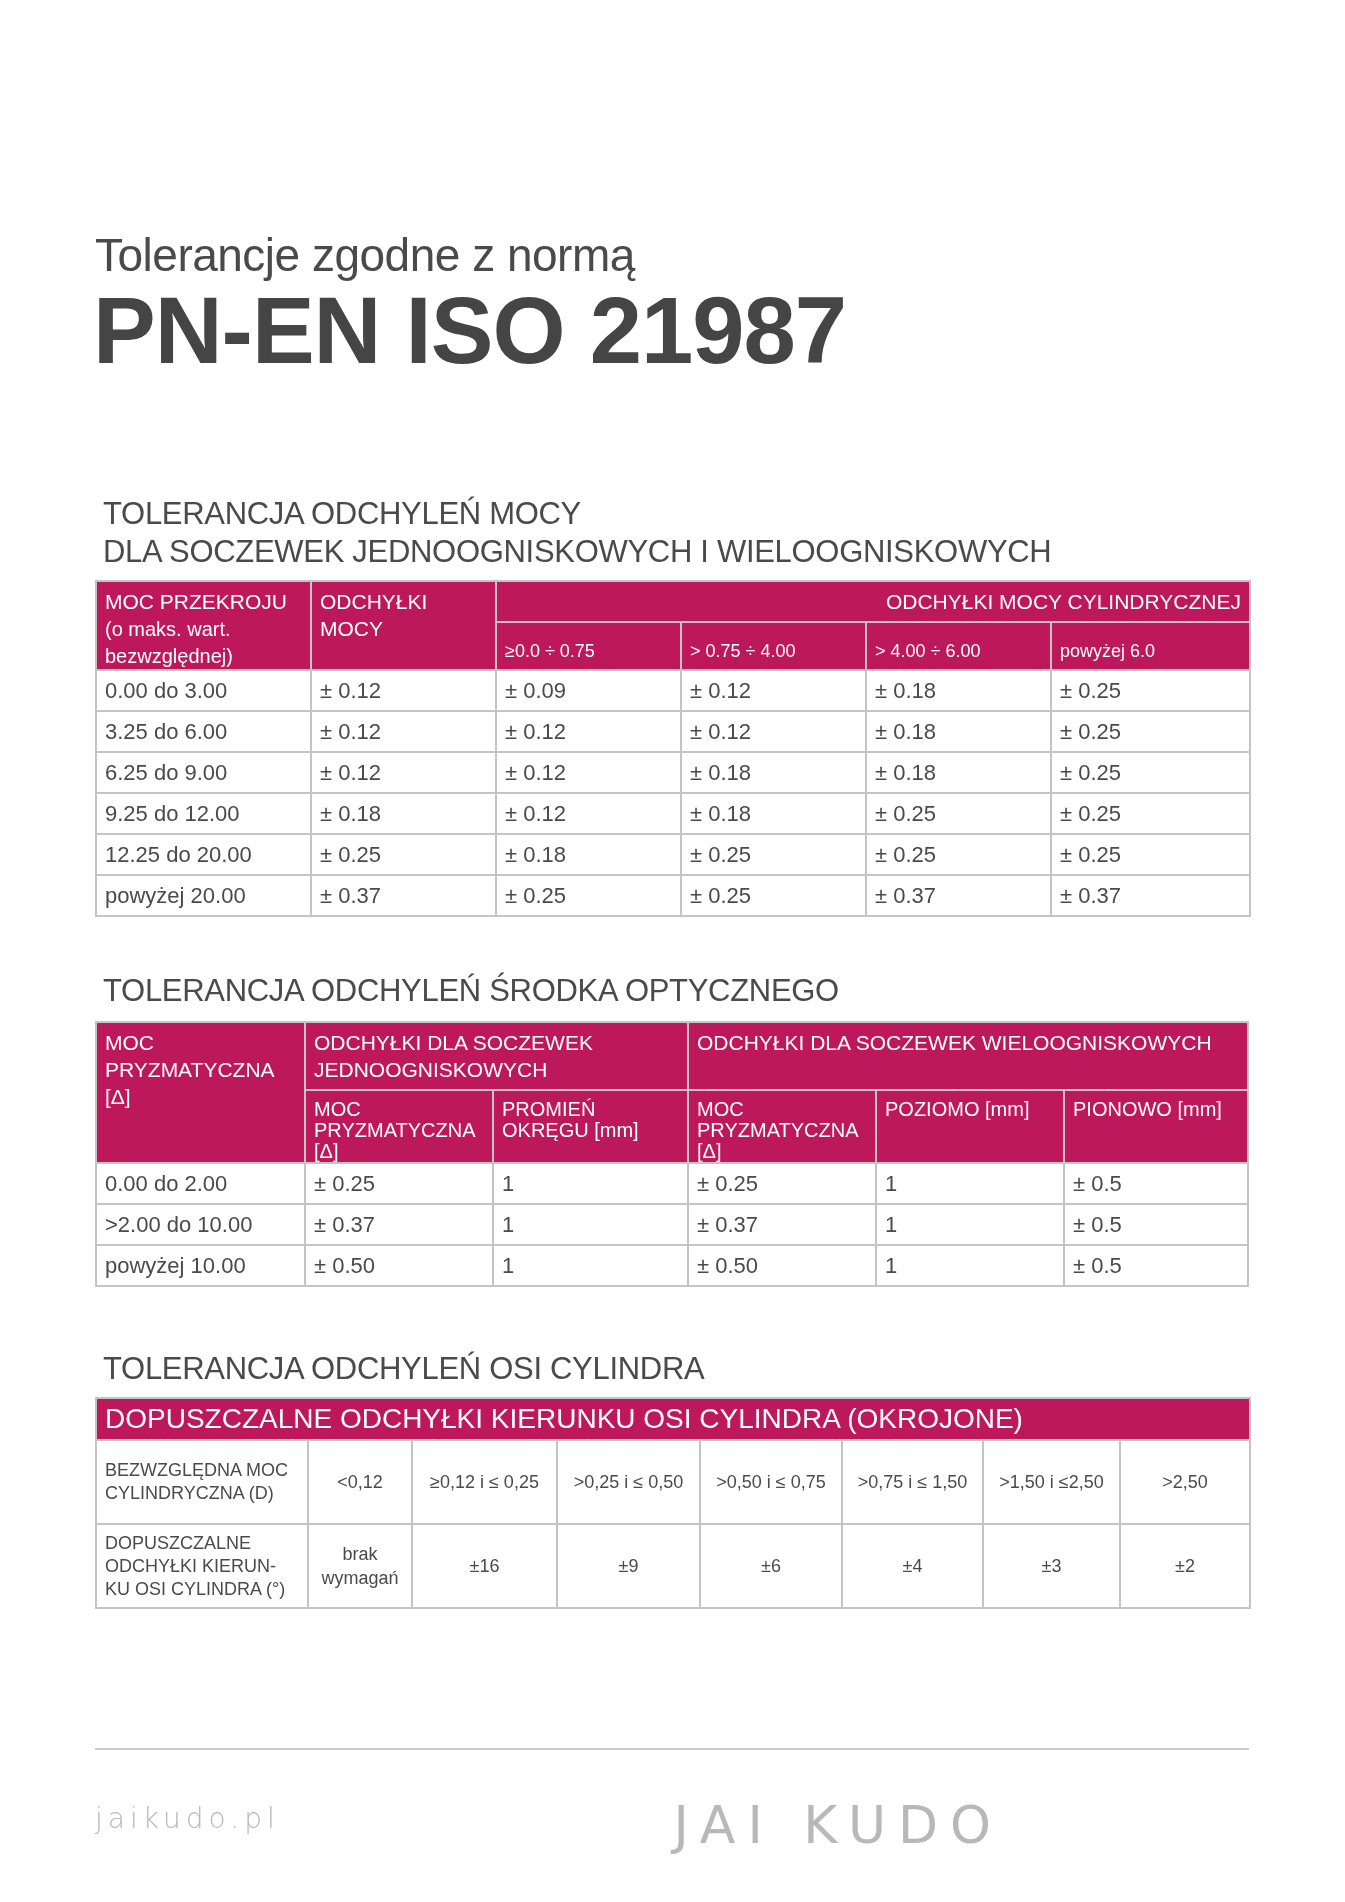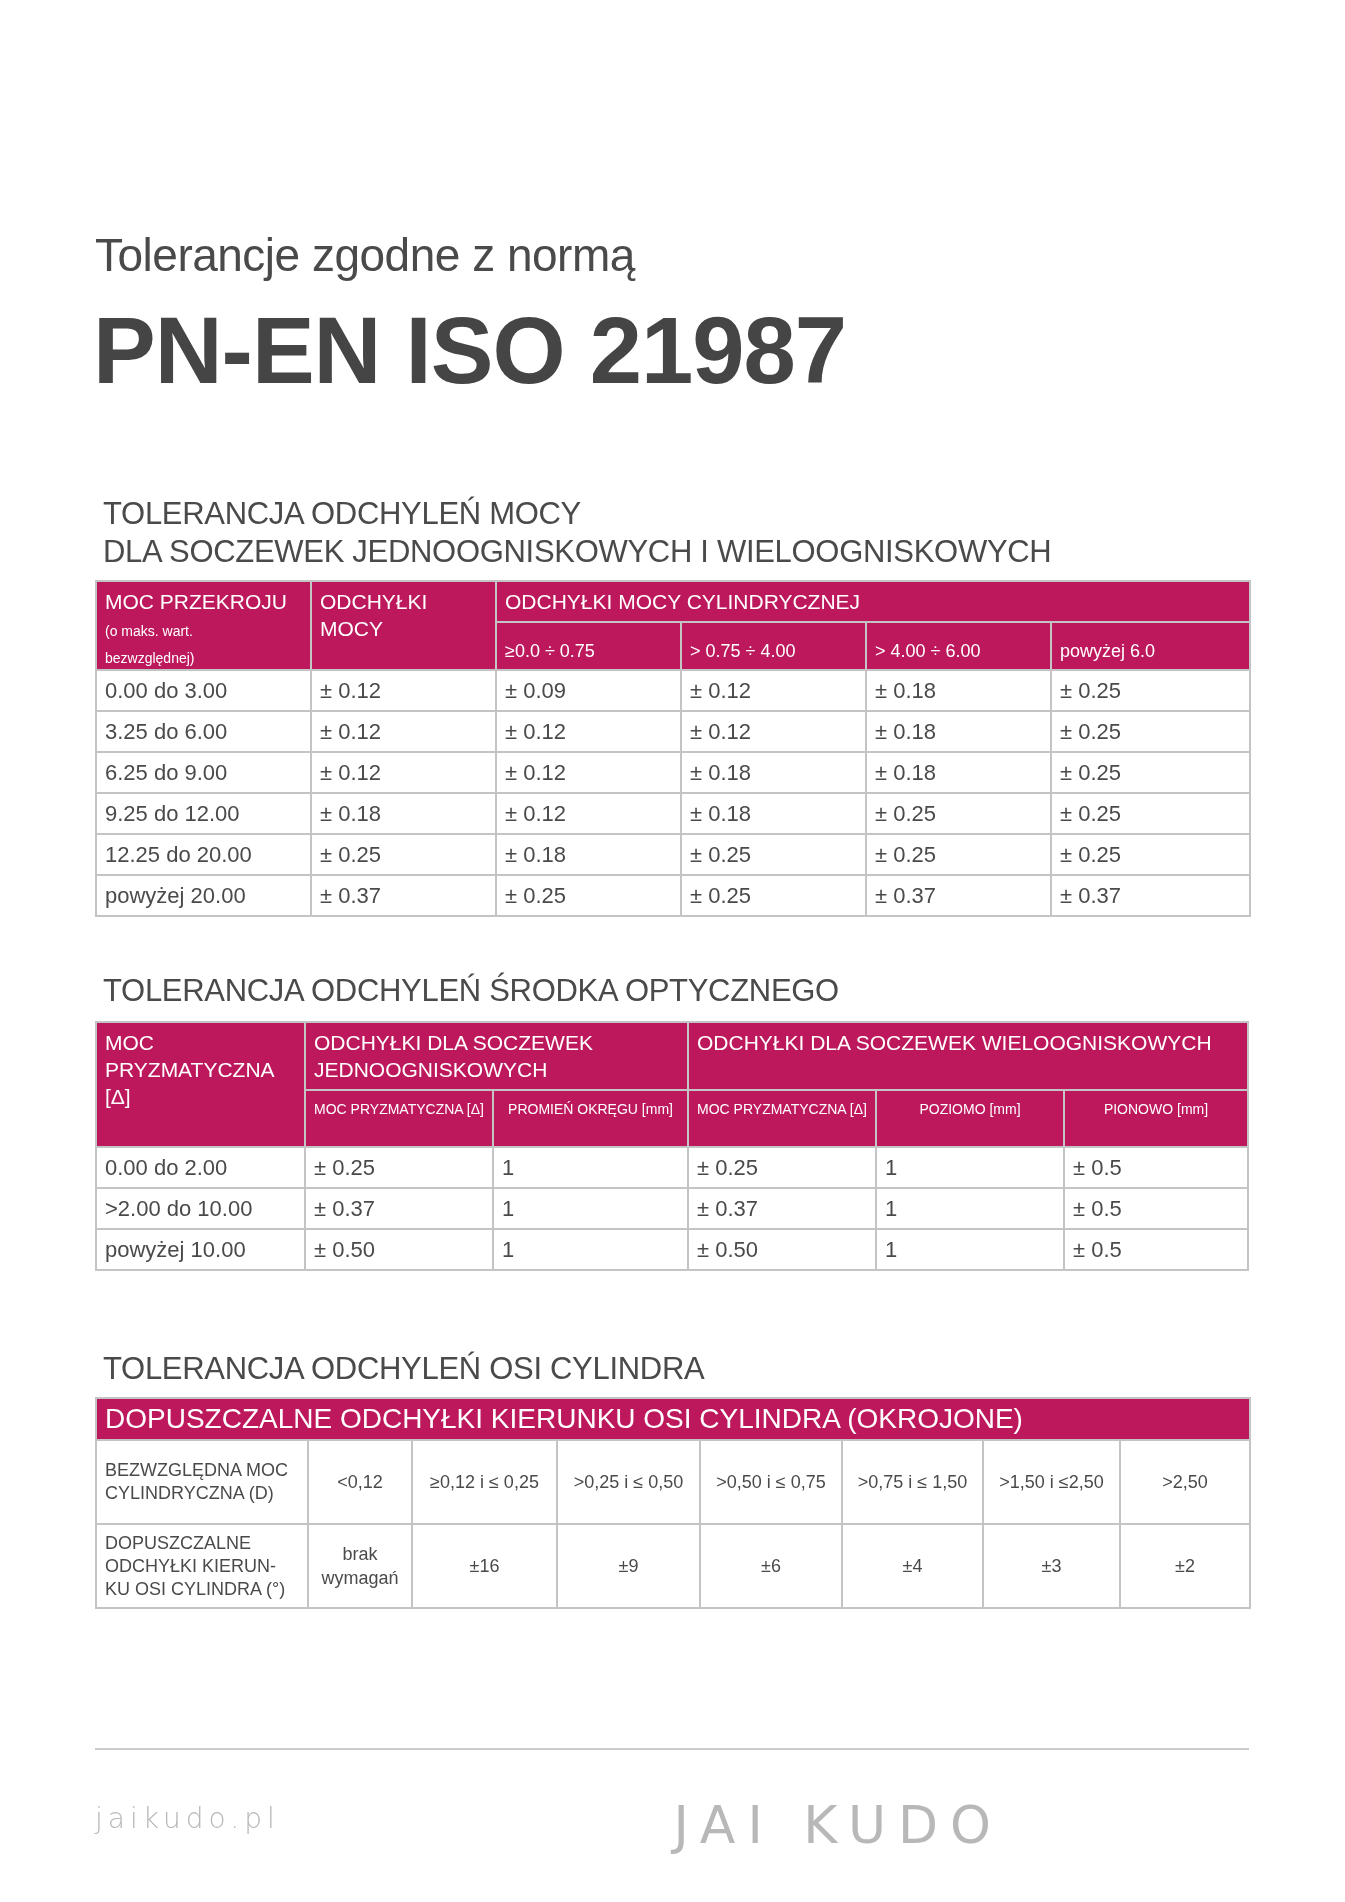--- a/index.html
+++ b/index.html
@@ -1,31 +1,31 @@
 <!DOCTYPE html>
 <html><head>
 <meta charset="utf-8">
 <style>
   html, body { margin:0; padding:0; background:#ffffff; }
   body { width:1345px; height:1902px; position:relative; overflow:hidden;
          font-family:"Liberation Sans", sans-serif; color:#4a4a4a; }
   .page { position:absolute; left:0; top:0; width:1099px; height:1902px; }
   .subtitle { position:absolute; left:95px; top:228px; font-size:46px; font-weight:300;
               color:#4a4a4a; letter-spacing:-0.5px; margin:0; font-weight:normal; }
-  .title { position:absolute; left:93px; top:304px; font-size:94px; font-weight:bold;
+  .title { position:absolute; left:93px; top:284px; font-size:94px; font-weight:bold;
            color:#454545; letter-spacing:-1px; margin:0; line-height:1; }
   .section-title { position:absolute; left:95px; font-size:31px; color:#4a4a4a;
                    margin:8px; font-weight:normal; line-height:38px; letter-spacing:-0.3px; }
   table { position:absolute; border-collapse:collapse; table-layout:fixed; }
   td, th { border:2px solid #c4c4c4; padding:0 8px; vertical-align:middle; }
   th { background:#be185d; color:#ffffff; font-weight:normal; text-align:left; vertical-align:top; }
-  th.center { text-align:left; }
+  th.center { text-align:right; }
   td { color:#4a4a4a; font-size:22px; }
   .h-main { font-size:21px; line-height:27px; padding-top:6px; }
-  .h-small { font-size:14px; line-height:21px;text-align:center; }
+  .h-small { font-size:20px; line-height:21px; }
   .h-sub { font-size:18px; padding-top:18px; }
   #t1 { left:95px; top:580px; width:1154px; }
   #t1 td { height:39px; }
   #t2 { left:95px; top:1021px; width:1152px; }
   #t2 td { height:39px; }
   #t3 { left:95px; top:1397px; width:1154px; }
   #t3 td { font-size:18px; text-align:center; }
   #t3 td.rowhead { text-align:left; font-size:18px; line-height:23px; padding:6px 8px; }
   .divider { position:absolute; left:95px; top:1748px; width:1154px; height:2px; background:#cccccc; }
   .site { position:absolute; left:95px; top:1802px; font-size:28px; color:#b8b8b8;

